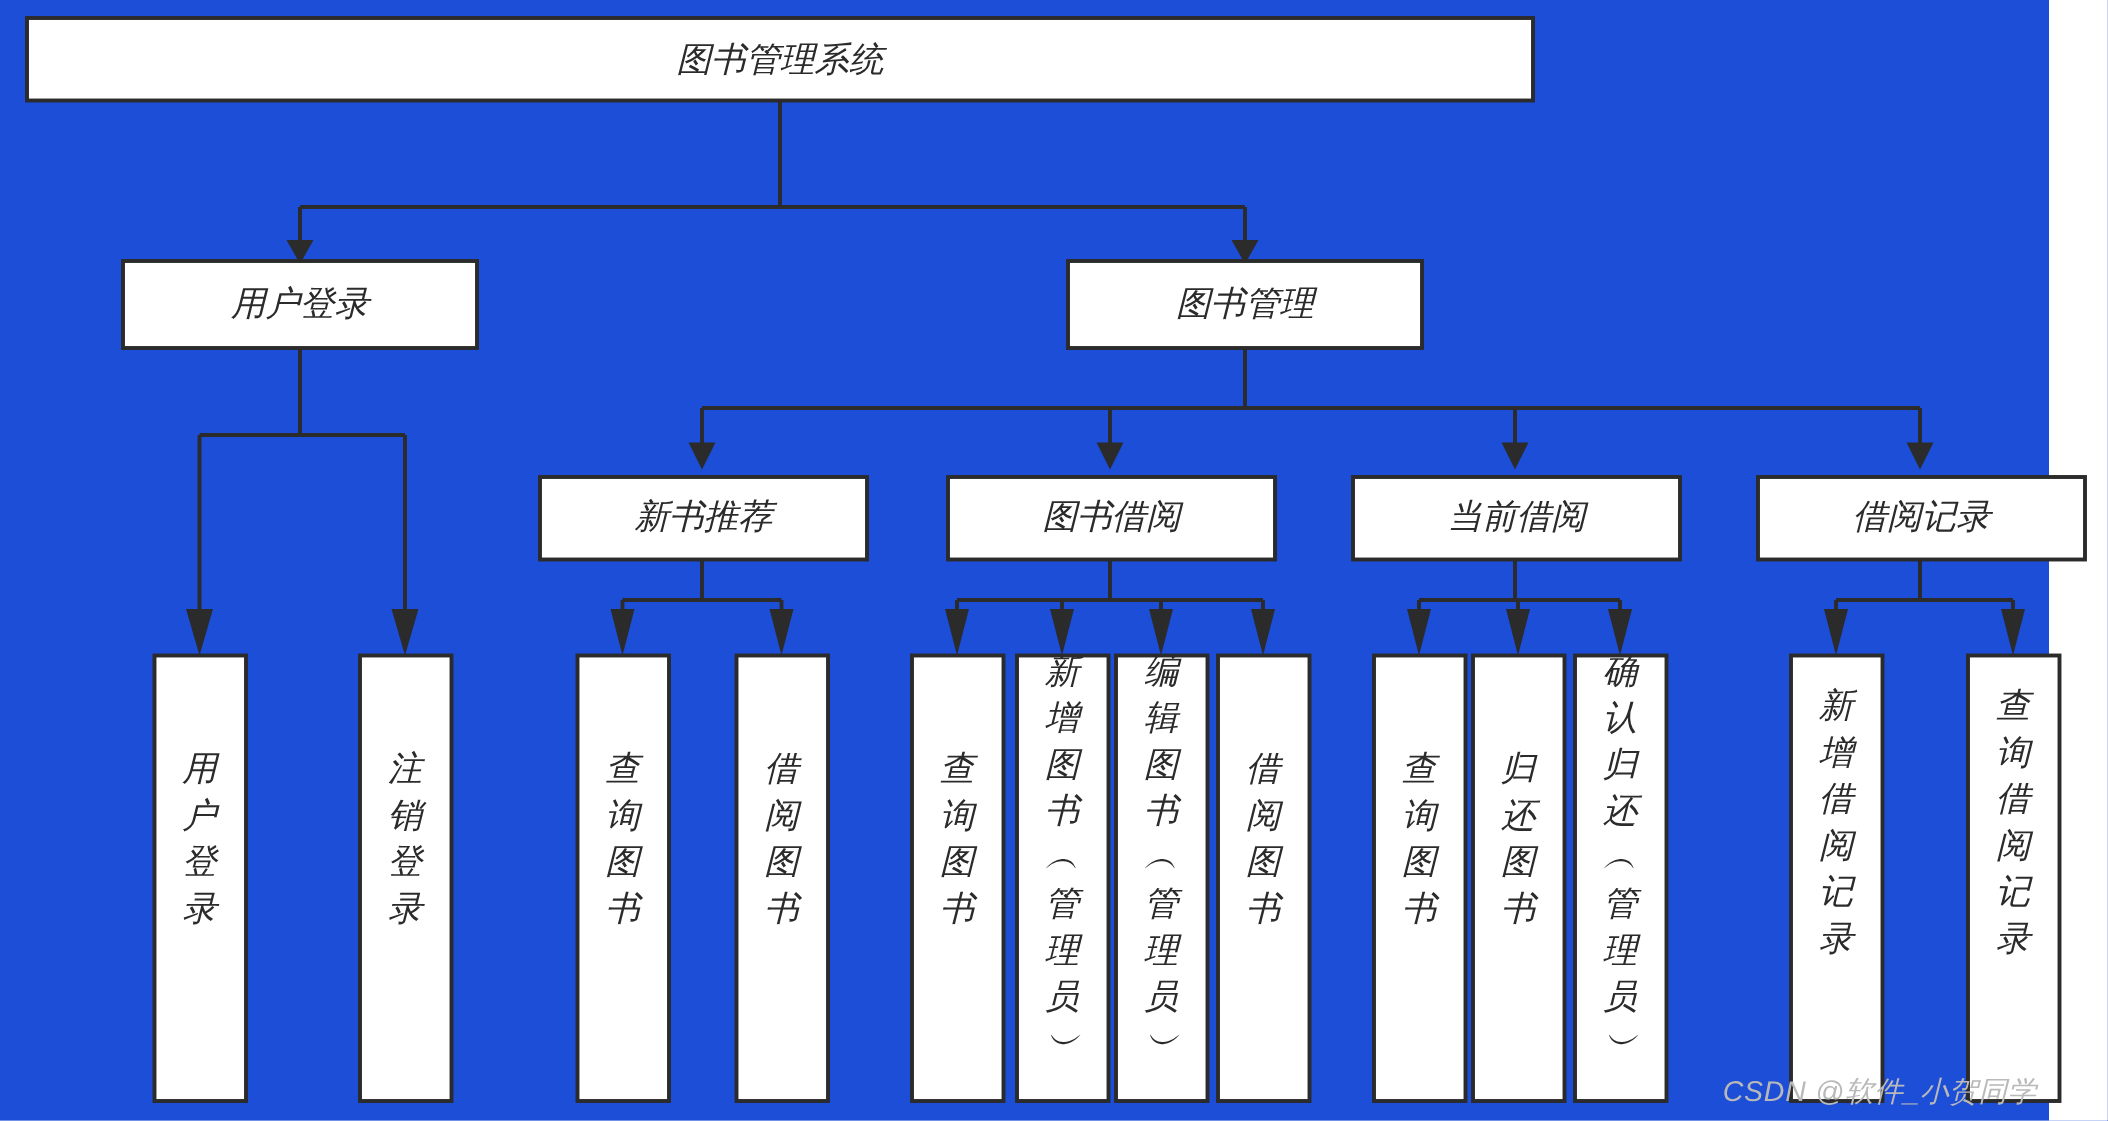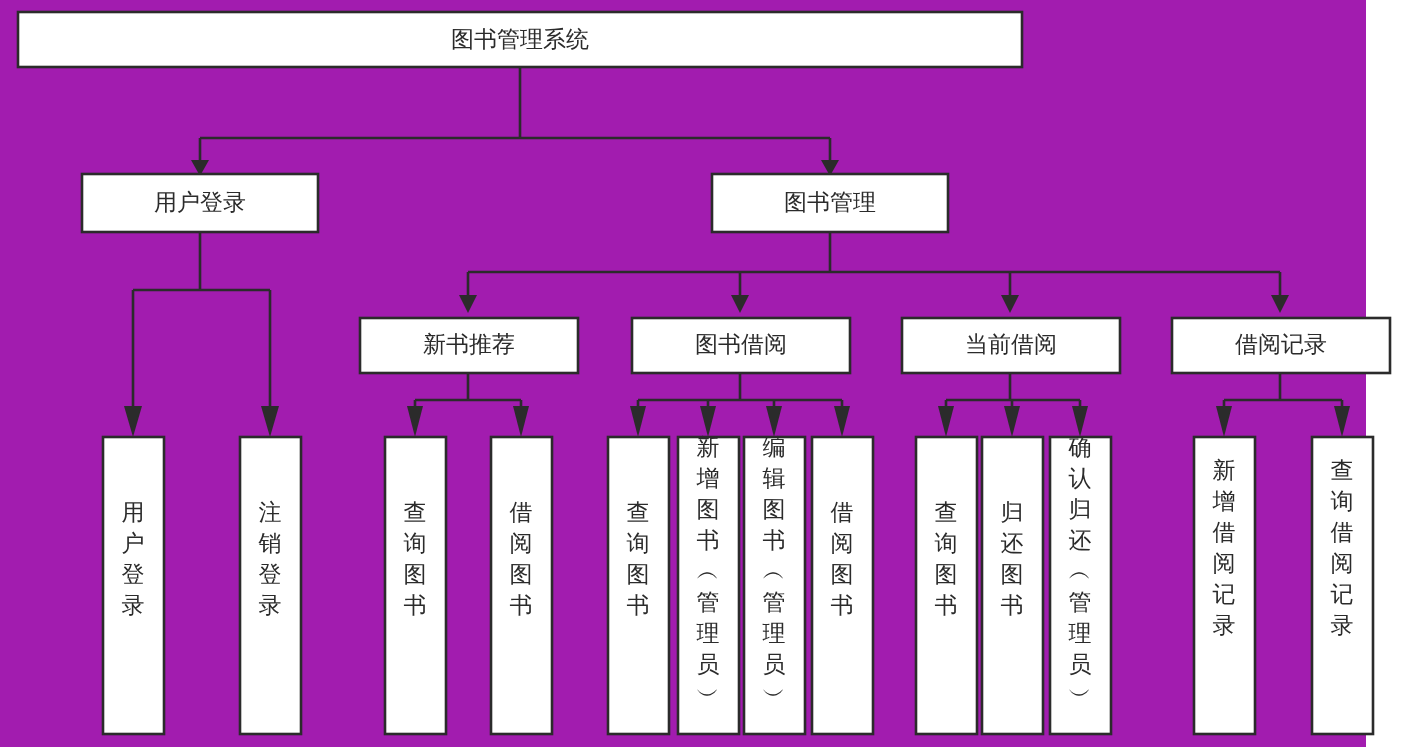--- a/index.html
+++ b/index.html
@@ -10,21 +10,22 @@
   body {
     width: 1405px;
     height: 747px;
     font-family: "Liberation Sans", sans-serif;
     overflow: hidden;
   }
   #diagram-root {
     position: relative;
     width: 1366px;
     height: 747px;
-    background: #a21caf;
+    background: #1d4ed8;
+    font-style: italic;
   }
   svg#tree-svg {
     position: absolute;
     top: 0;
     left: 0;
     width: 1405px;
     height: 747px;
     display: block;
   }
   .node-box {
@@ -232,13 +233,14 @@
       <rect class="node-box" x="1194" y="437" width="61" height="297"></rect>
       <text class="node-label-vertical" x="1224" y="478"><tspan x="1224" dy="0">新</tspan><tspan x="1224" dy="31">增</tspan><tspan x="1224" dy="31">借</tspan><tspan x="1224" dy="31">阅</tspan><tspan x="1224" dy="31">记</tspan><tspan x="1224" dy="31">录</tspan></text>
     </g>
     <g>
       <rect class="node-box" x="1312" y="437" width="61" height="297"></rect>
       <text class="node-label-vertical" x="1342" y="478"><tspan x="1342" dy="0">查</tspan><tspan x="1342" dy="31">询</tspan><tspan x="1342" dy="31">借</tspan><tspan x="1342" dy="31">阅</tspan><tspan x="1342" dy="31">记</tspan><tspan x="1342" dy="31">录</tspan></text>
     </g>
 
   </svg>
 
+  <div class="watermark">CSDN @软件_小贺同学</div>
 </div>
 
 </body></html>

